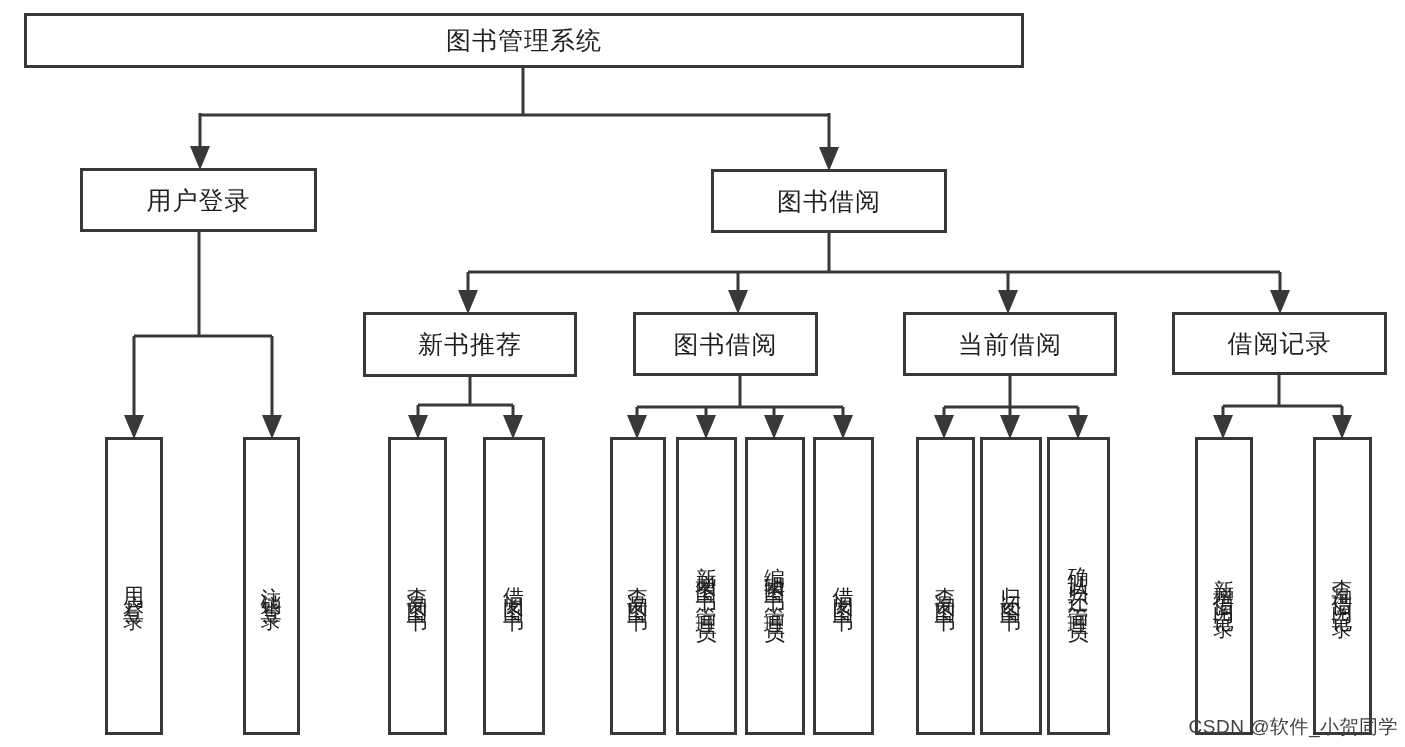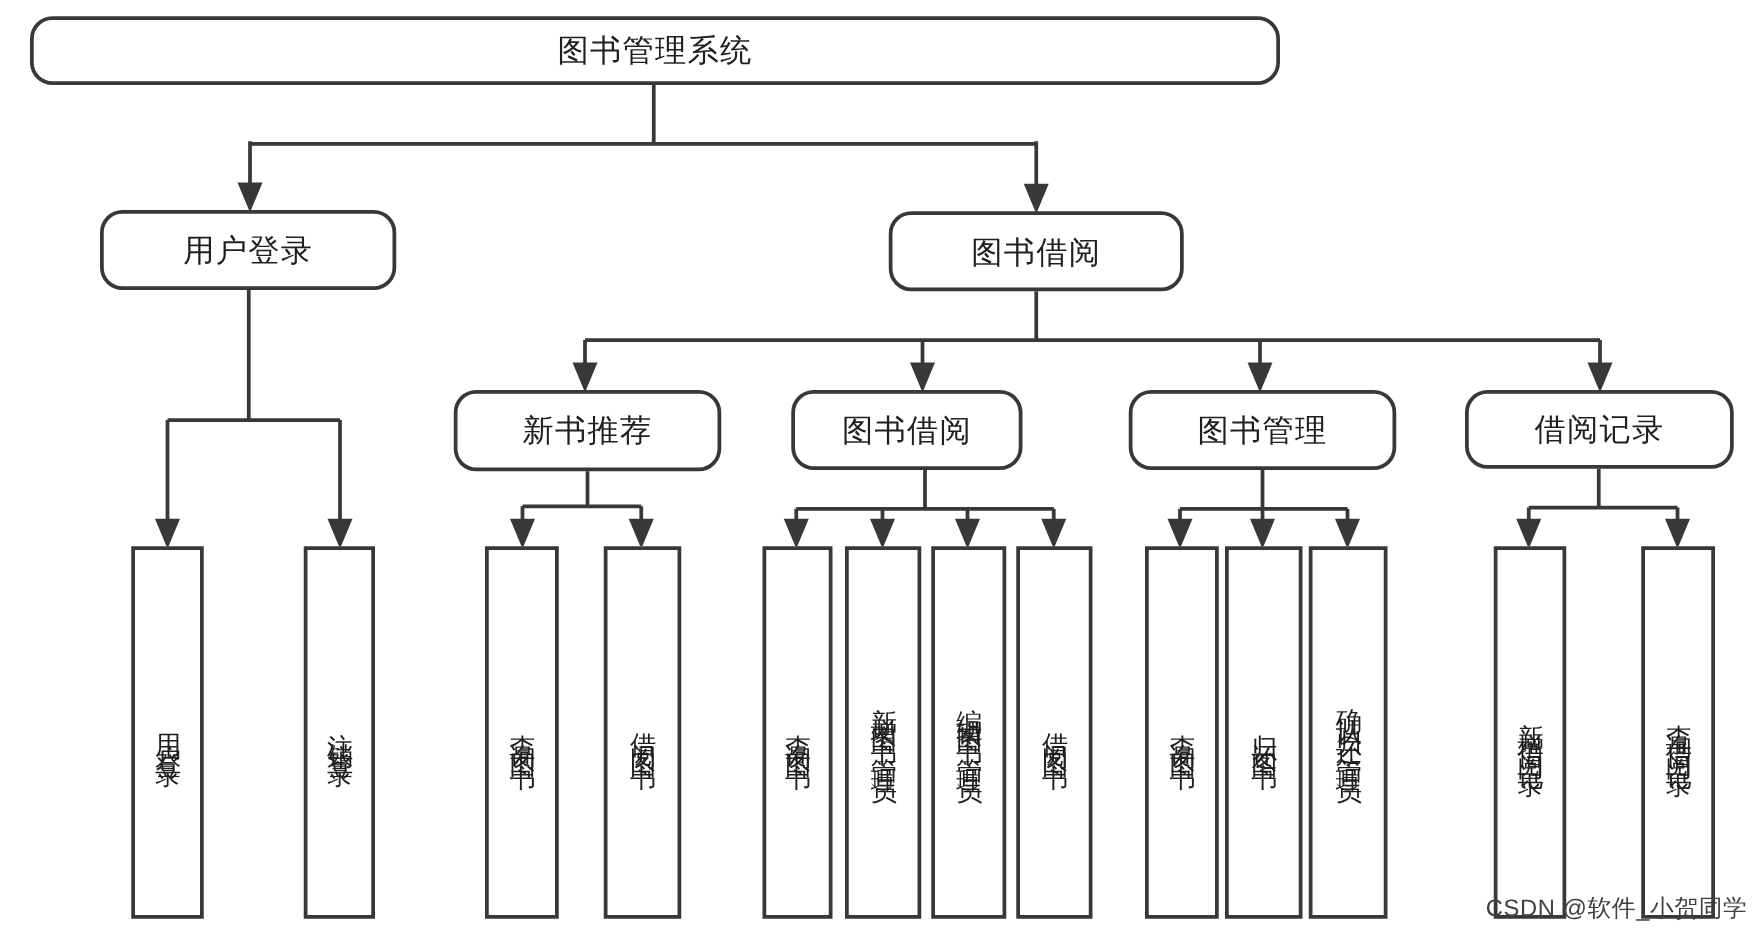--- a/index.html
+++ b/index.html
@@ -21,21 +21,21 @@
   .node {
     position: absolute;
     box-sizing: border-box;
     border: 3px solid #383838;
     background: #ffffff;
     display: flex;
     align-items: center;
     justify-content: center;
     color: #1f1f1f;
   }
-  .h-node { font-size: 25px; letter-spacing: 1px; white-space: nowrap; border-radius: 18px; }
+  .h-node { font-size: 25px; letter-spacing: 1px; white-space: nowrap; }
   .leaf {
     writing-mode: vertical-rl;
     text-orientation: mixed;
     font-size: 21px;
     letter-spacing: 8px;
     line-height: 1;
   }
   .watermark {
     position: absolute;
     right: 7px;
@@ -94,21 +94,21 @@
     </g>
   </svg>
 
   <div class="node h-node" style="left:24px; top:13px; width:1000px; height:55px;">图书管理系统</div>
 
   <div class="node h-node" style="left:80px; top:168px; width:237px; height:64px;">用户登录</div>
   <div class="node h-node" style="left:711px; top:169px; width:236px; height:64px;">图书借阅</div>
 
   <div class="node h-node" style="left:363px; top:312px; width:214px; height:65px;text-align:center;">新书推荐</div>
   <div class="node h-node" style="left:633px; top:312px; width:185px; height:64px;">图书借阅</div>
-  <div class="node h-node" style="left:903px; top:312px; width:214px; height:64px;">图书管理</div>
+  <div class="node h-node" style="left:903px; top:312px; width:214px; height:64px;">当前借阅</div>
   <div class="node h-node" style="left:1172px; top:312px; width:215px; height:63px;">借阅记录</div>
 
   <div class="node leaf" style="left:105px; top:437px; width:58px; height:298px;">用户登录</div>
   <div class="node leaf" style="left:243px; top:437px; width:57px; height:298px;">注销登录</div>
 
   <div class="node leaf" style="left:388px; top:437px; width:59px; height:298px;">查询图书</div>
   <div class="node leaf" style="left:483px; top:437px; width:62px; height:298px;">借阅图书</div>
 
   <div class="node leaf" style="left:610px; top:437px; width:56px; height:298px;">查询图书</div>
   <div class="node leaf" style="left:676px; top:437px; width:61px; height:298px;">新增图书（管理员）</div>

